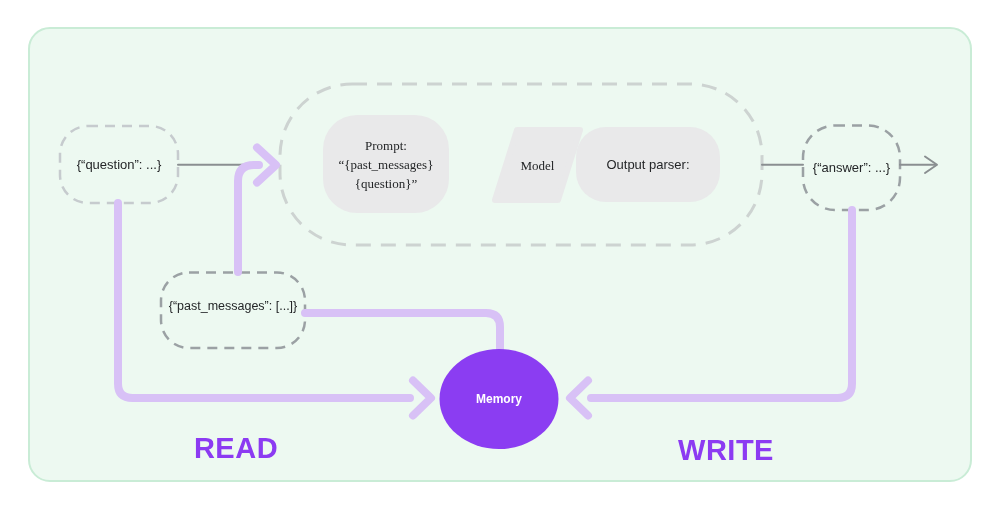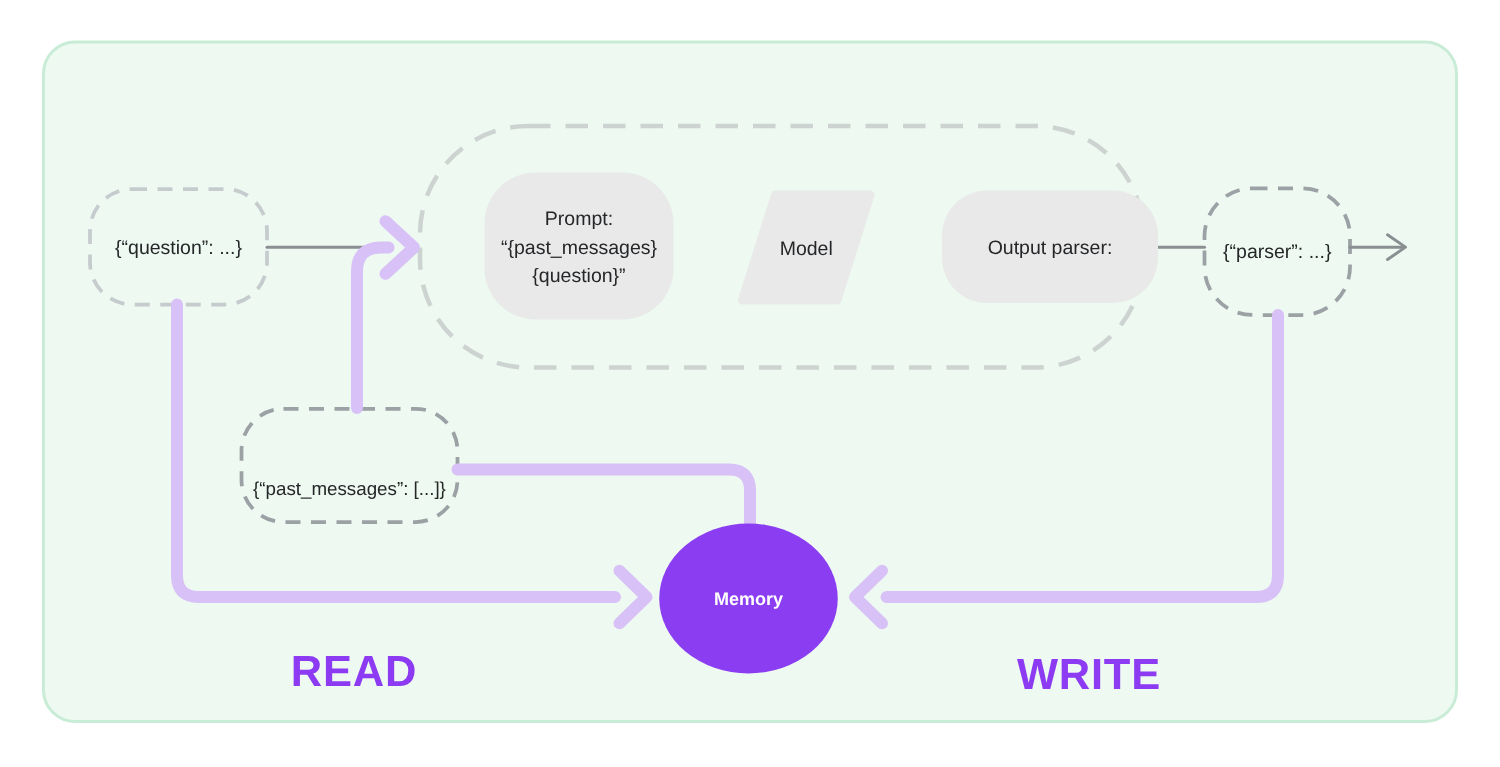--- a/index.html
+++ b/index.html
@@ -54,25 +54,25 @@
     display: flex;
     flex-direction: column;
     align-items: center;
     justify-content: center;
     text-align: center;
     color: var(--text_dark);
     font-size: 13px;
     line-height: 19px;
   }
   .lbl-question { left: 60px;  top: 126px; width: 118px; height: 77px; }
-  .lbl-past     { left: 161px; top: 288px; width: 144px; height: 76px; font-size: 12.5px; }
+  .lbl-past     { left: 161px; top: 268px; width: 144px; height: 76px; font-size: 12.5px; }
   .lbl-answer   { left: 803px; top: 125px; width: 97px;  height: 85px; }
-  .box-prompt   { left: 323px; top: 115px; width: 126px; height: 98px; border-radius: 34px; }
-  .lbl-model    { left: 497px; top: 127px; width: 81px;  height: 76px; }
-  .box-parser   { left: 628px; top: 127px; width: 144px; height: 75px; border-radius: 30px; font-size: 13px; line-height: 20px; }
+  .box-prompt   { left: 323px; top: 115px; width: 126px; height: 98px; border-radius: 34px; font-family: Liberation Serif, serif; }
+  .lbl-model    { left: 497px; top: 127px; width: 81px;  height: 76px; font-family: Liberation Serif, serif; }
+  .box-parser   { left: 576px; top: 127px; width: 144px; height: 75px; border-radius: 30px; font-size: 13px; line-height: 20px; }
   .lbl-memory   {
     left: 439px; top: 349px; width: 120px; height: 100px;
     color: var(--memory_text); font-size: 12px; font-weight: 700;
   }
   .big-word {
     position: absolute;
     z-index: 2;
     display: flex;
     align-items: center;
     justify-content: center;
@@ -118,21 +118,21 @@
     <path d="M 852,210 L 852,383.5 Q 852,398 837.5,398 L 591,398" class="purple-line"></path>
     <polyline points="588,380.5 570,398 588,415.5" class="purple-chevron"></polyline>
 
     <ellipse cx="499" cy="399" rx="59.5" ry="50" class="memory-ellipse"></ellipse>
   </svg>
 
   <div class="label lbl-question">{“question”: ...}</div>
 
   <div class="label lbl-past">{“past_messages”: [...]}</div>
 
-  <div class="label lbl-answer">{“parser”: ...}</div>
+  <div class="label lbl-answer">{“answer”: ...}</div>
 
   <div class="node-fill-box box-prompt">
     <span>Prompt:</span>
     <span>“{past_messages}</span>
     <span>{question}”</span>
   </div>
 
   <div class="label lbl-model">Model</div>
 
   <div class="node-fill-box box-parser">

